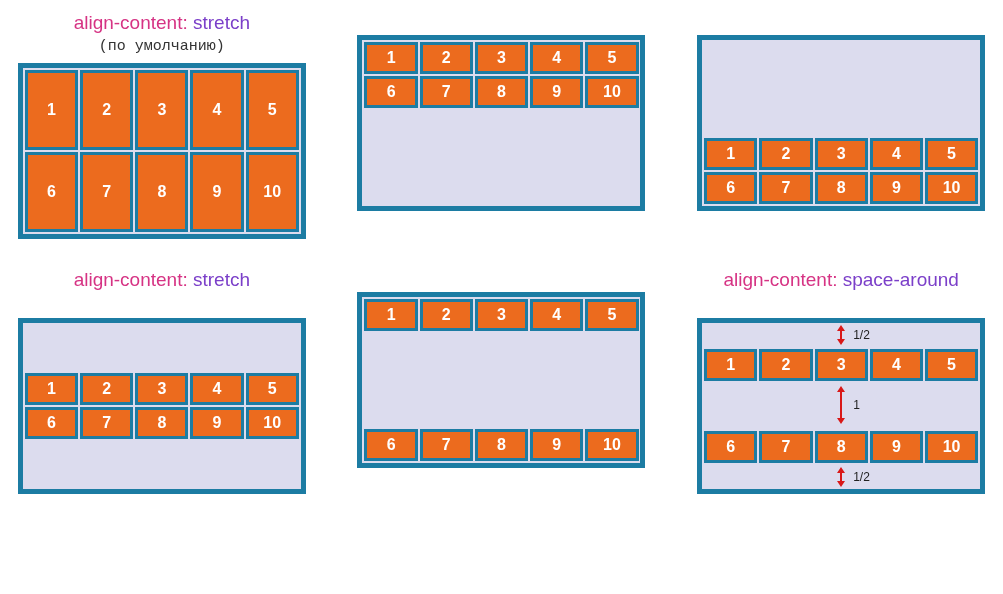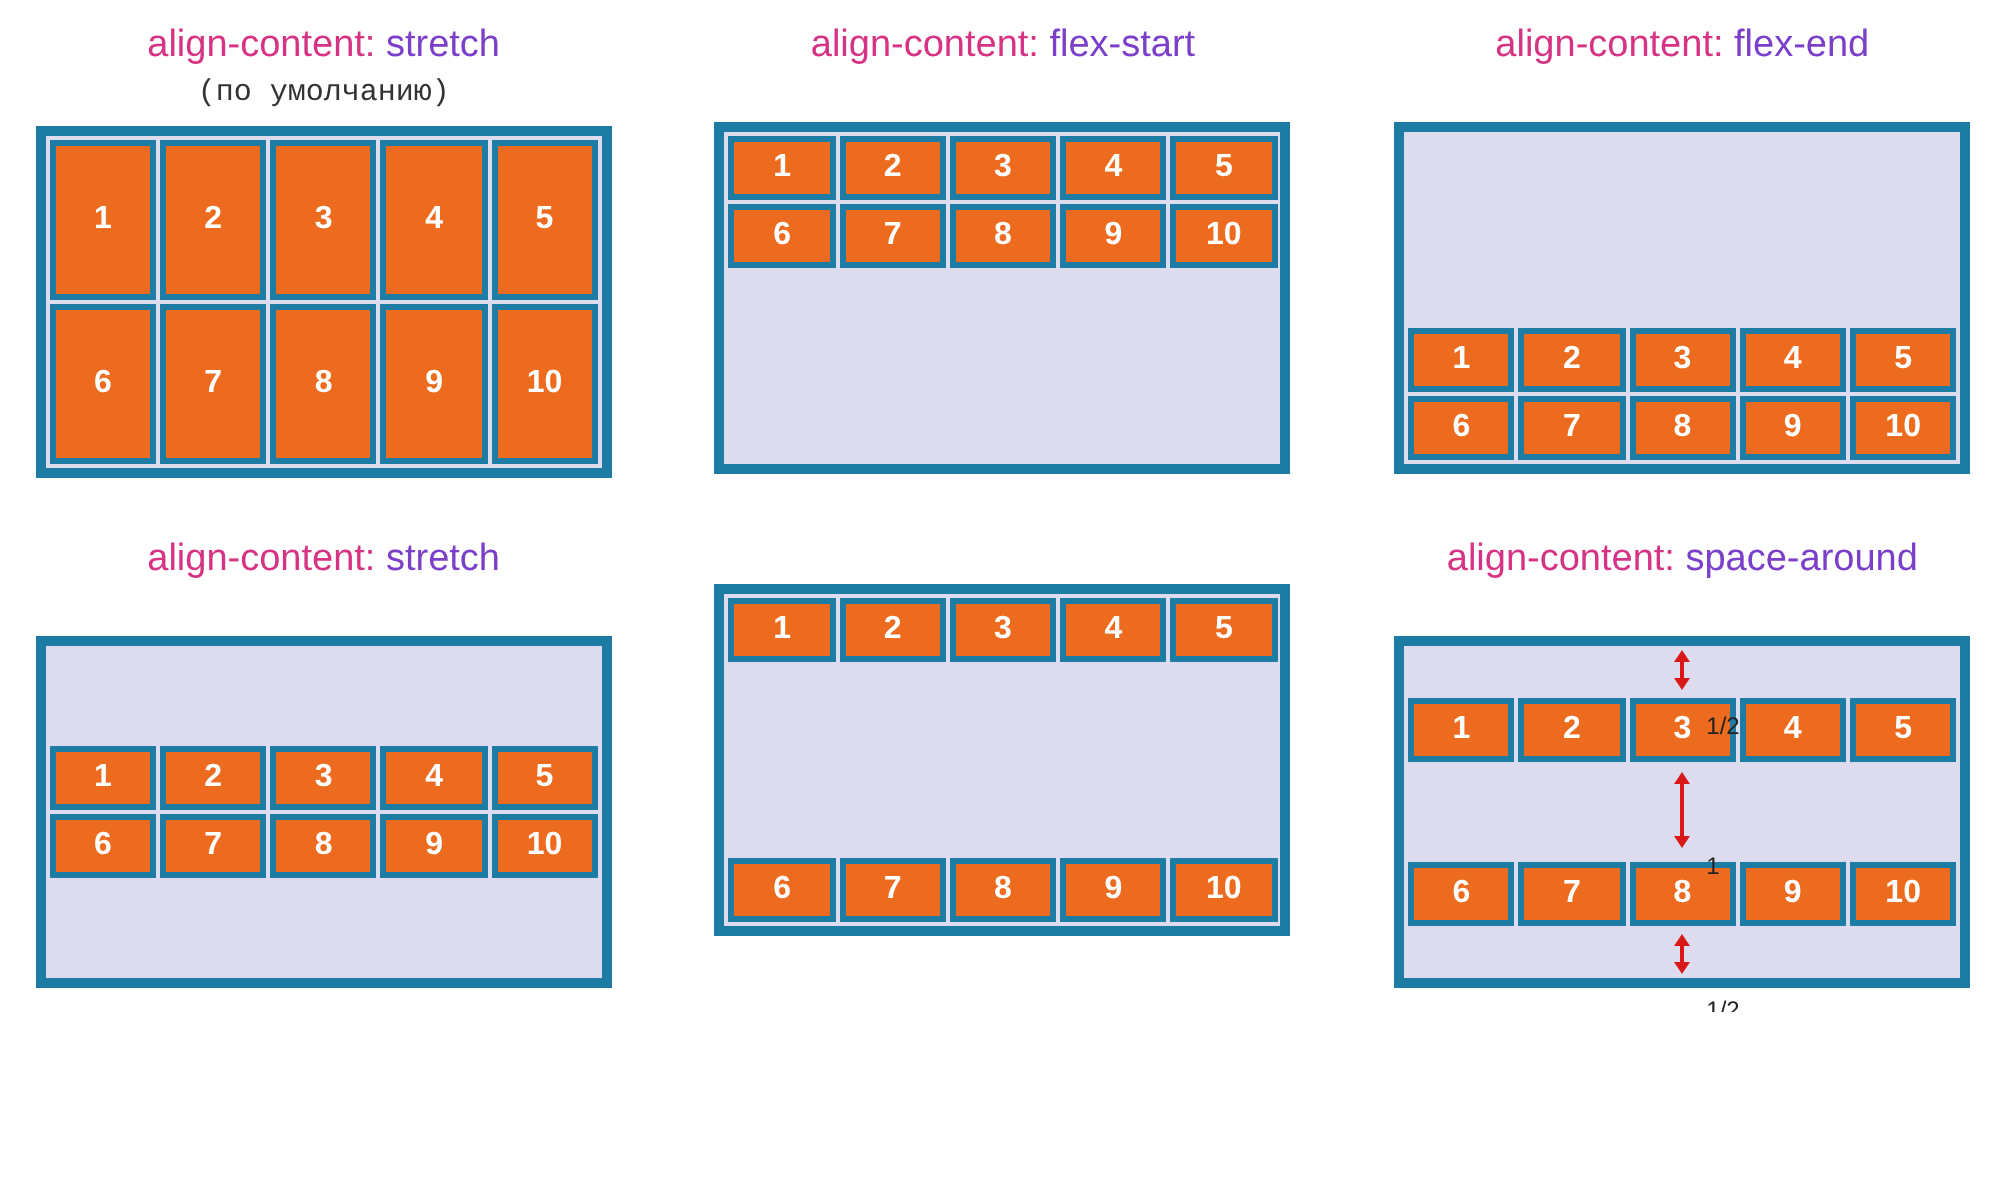--- a/index.html
+++ b/index.html
@@ -75,21 +75,20 @@
       z-index: 10;
     }
     .arrow .label {
       position: absolute;
       left: 18px;
       top: 50%;
       transform: translateY(-50%);
       color: #222;
       font-size: 12px;
       white-space: nowrap;
-      margin-top: 28px;
     }
     .arrow svg { display: block; }
   </style>
 </head>
 <body>
 
 <div class="grid">
 
   <div class="cell">
     <div class="title">
@@ -104,42 +103,36 @@
       <div class="item">5</div>
       <div class="item">6</div>
       <div class="item">7</div>
       <div class="item">8</div>
       <div class="item">9</div>
       <div class="item">10</div>
     </div>
   </div>
 
   <div class="cell">
-    <div class="title">
-      <span class="prop">align-content</span><span class="prop">: </span><span class="val">flex-start</span>
-    </div>
     <div class="spacer"></div>
     <div class="container flex-start">
       <div class="item">1</div>
       <div class="item">2</div>
       <div class="item">3</div>
       <div class="item">4</div>
       <div class="item">5</div>
       <div class="item">6</div>
       <div class="item">7</div>
       <div class="item">8</div>
       <div class="item">9</div>
       <div class="item">10</div>
     </div>
   </div>
 
   <div class="cell">
-    <div class="title">
-      <span class="prop">align-content</span><span class="prop">: </span><span class="val">flex-end</span>
-    </div>
     <div class="spacer"></div>
     <div class="container flex-end">
       <div class="item">1</div>
       <div class="item">2</div>
       <div class="item">3</div>
       <div class="item">4</div>
       <div class="item">5</div>
       <div class="item">6</div>
       <div class="item">7</div>
       <div class="item">8</div>

